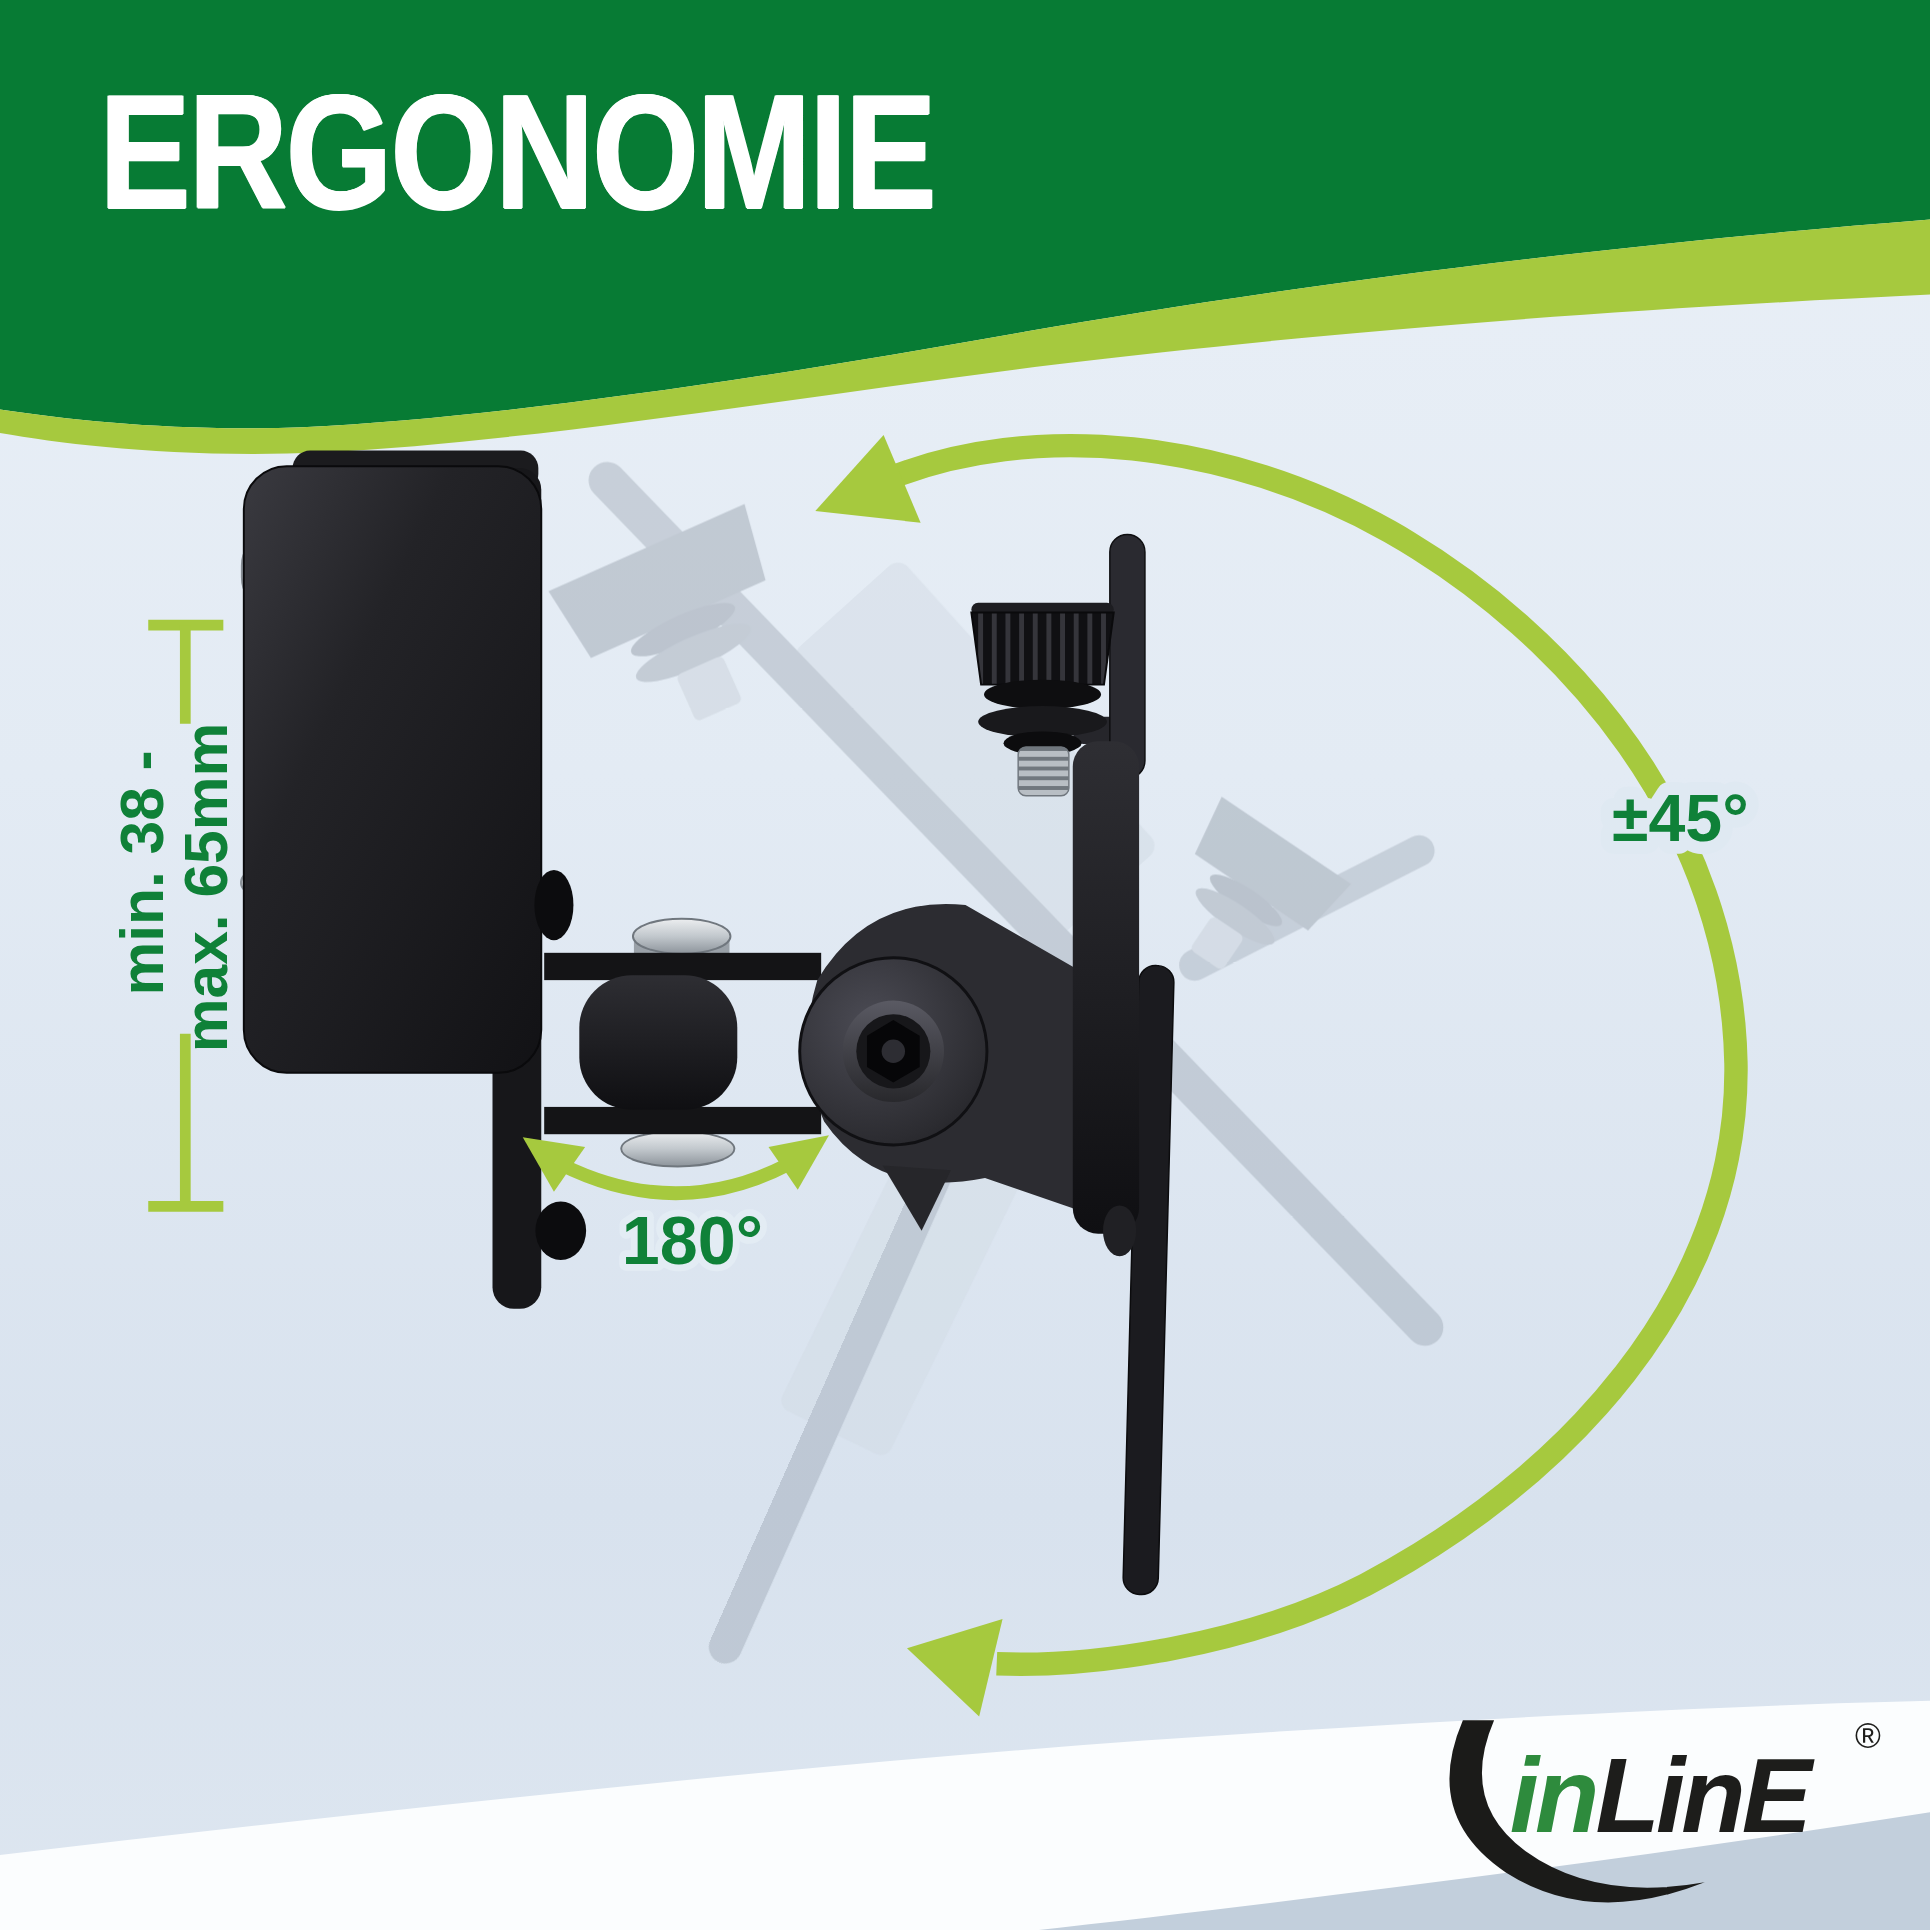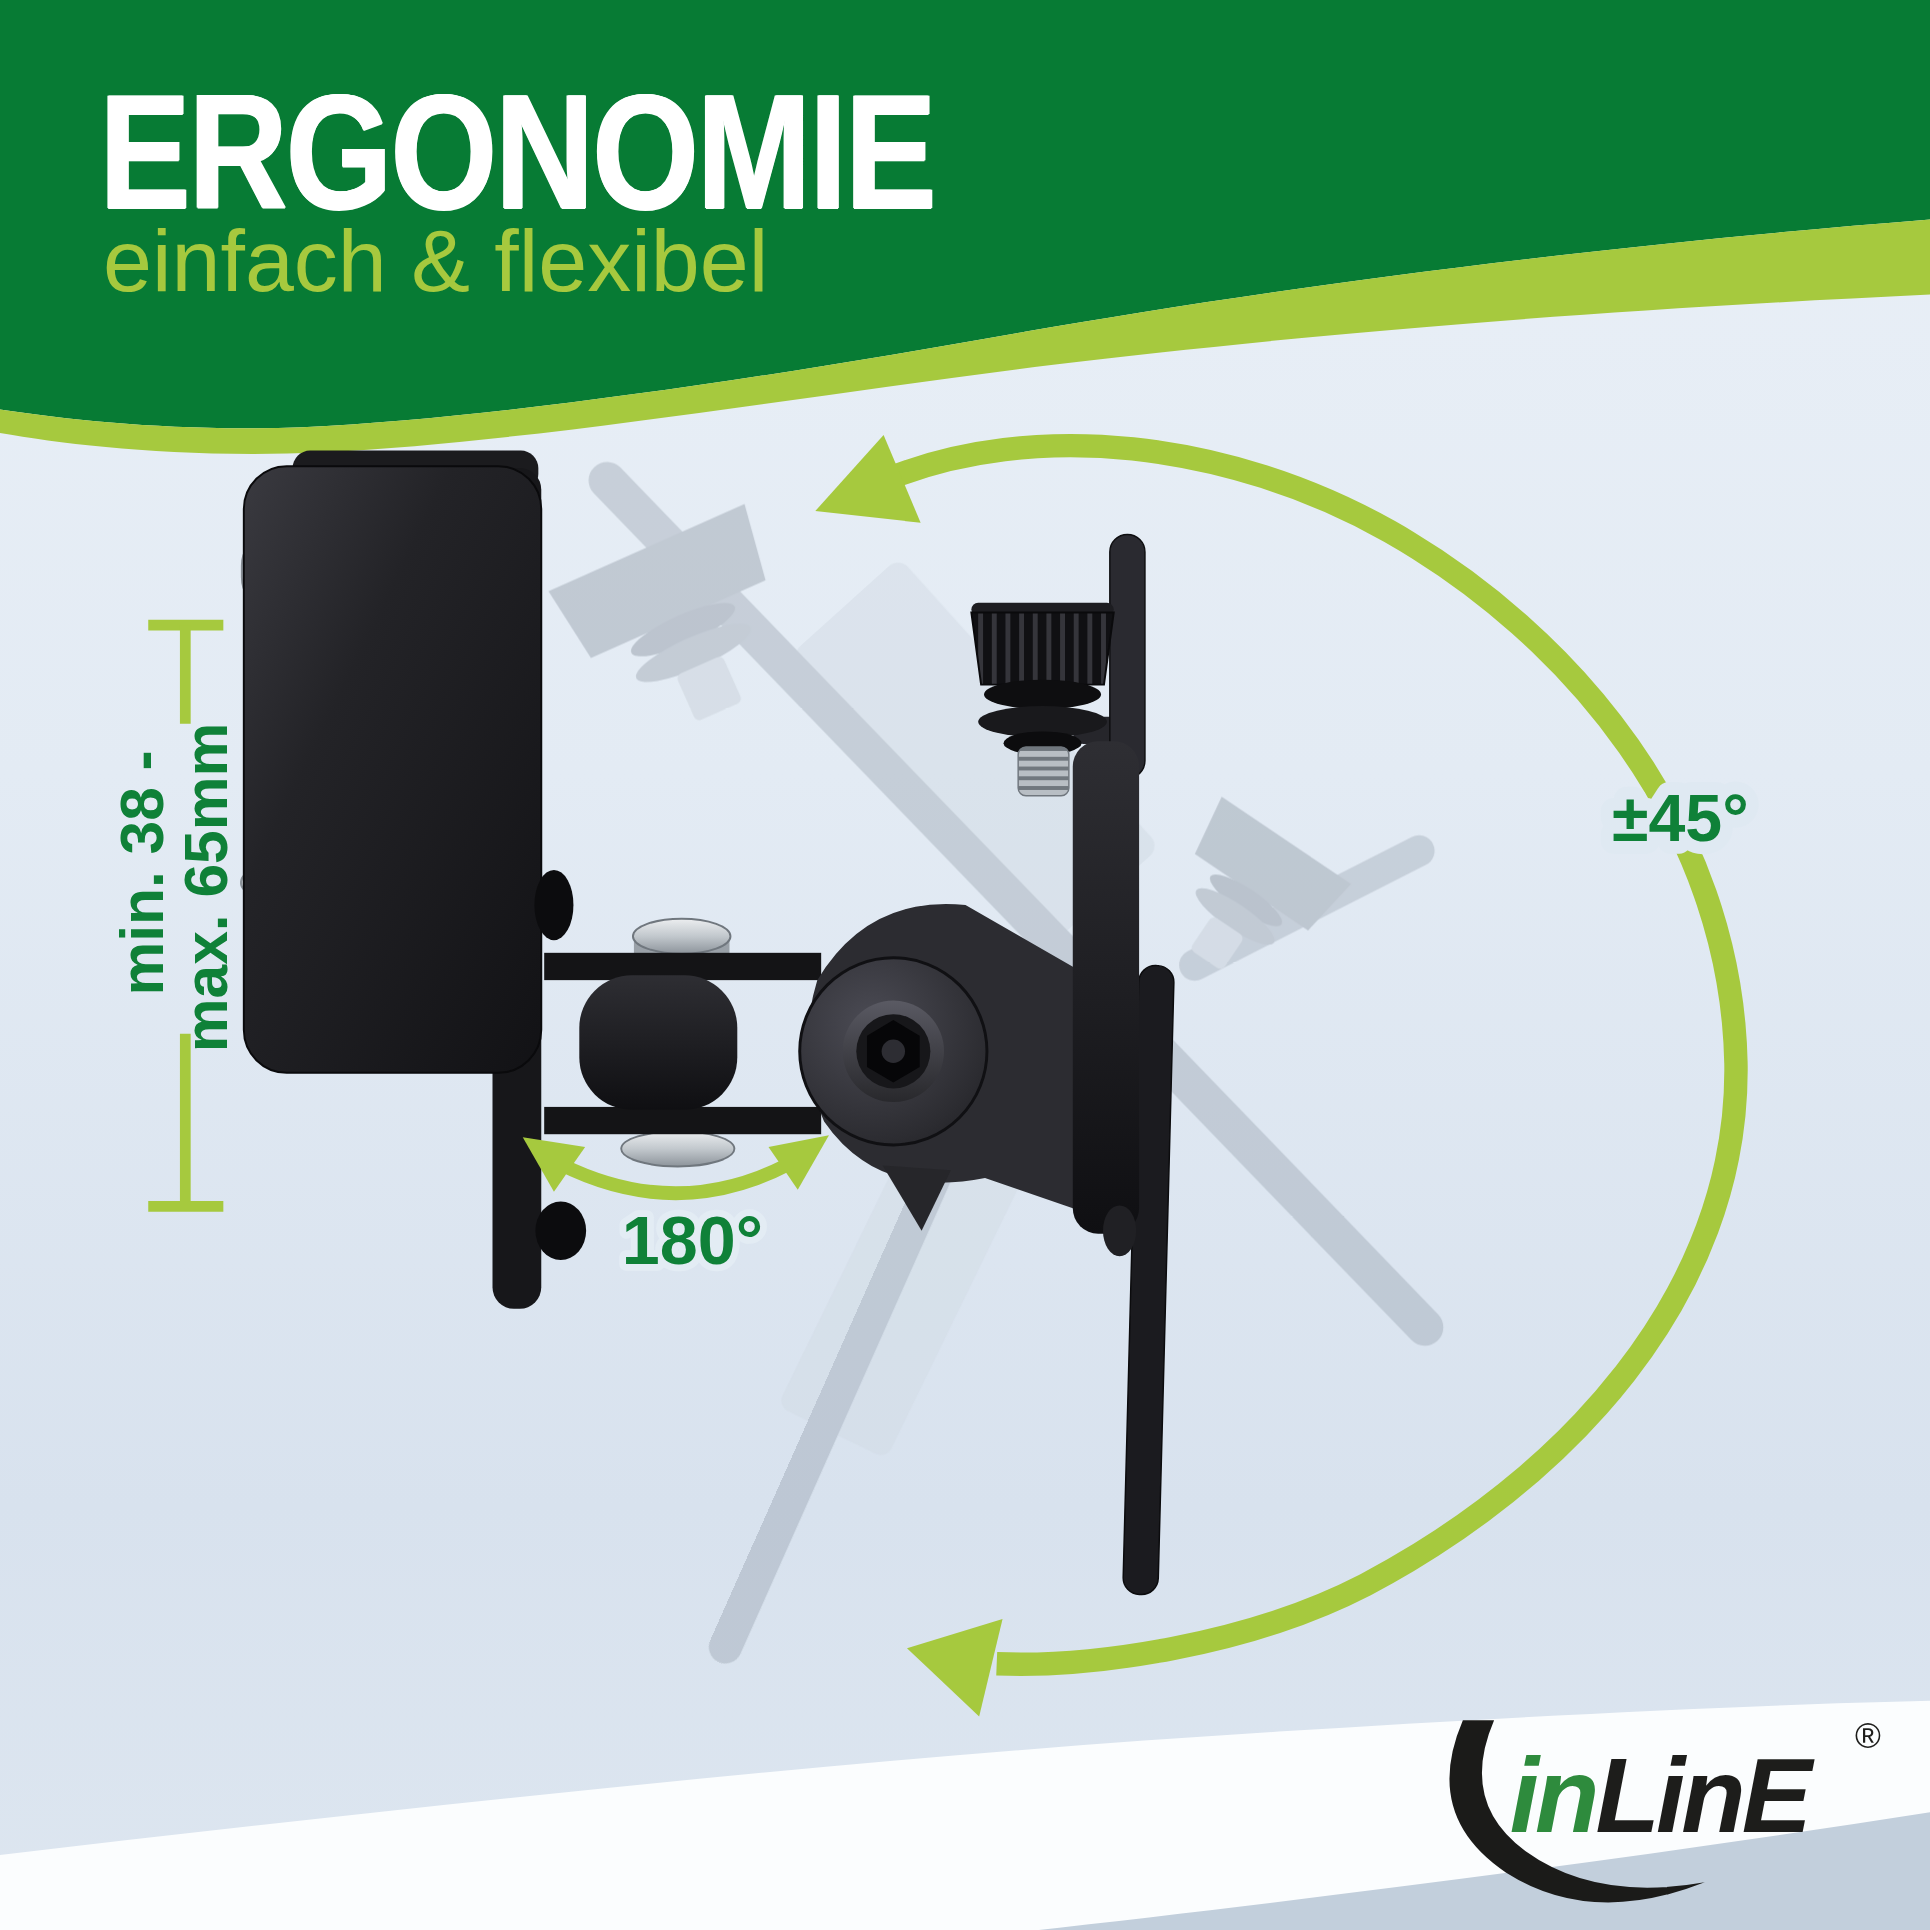--- a/index.html
+++ b/index.html
@@ -193,16 +193,15 @@
   <g>
     <path d="M1500,1764 Q1458,1862 1544,1920 Q1632,1976 1748,1930 Q1636,1950 1564,1898 Q1496,1848 1532,1764 Z" fill="#1b1b19"></path>
     <text class="svgtext" x="1548" y="1878" font-size="108" font-weight="bold" font-style="italic" letter-spacing="-4">
       <tspan fill="#2e8b3d">in</tspan><tspan fill="#1d1d1b">LinE</tspan>
     </text>
     <text class="svgtext" x="1902" y="1792" font-size="36" fill="#1d1d1b">®</text>
   </g>
 </svg>
 
 <div id="title" class="overlay">ERGONOMIE</div>
-<div id="subtitle" class="overlay">einfach &amp; flexibel</div>
 
 </div>
 
 
 </body></html>

